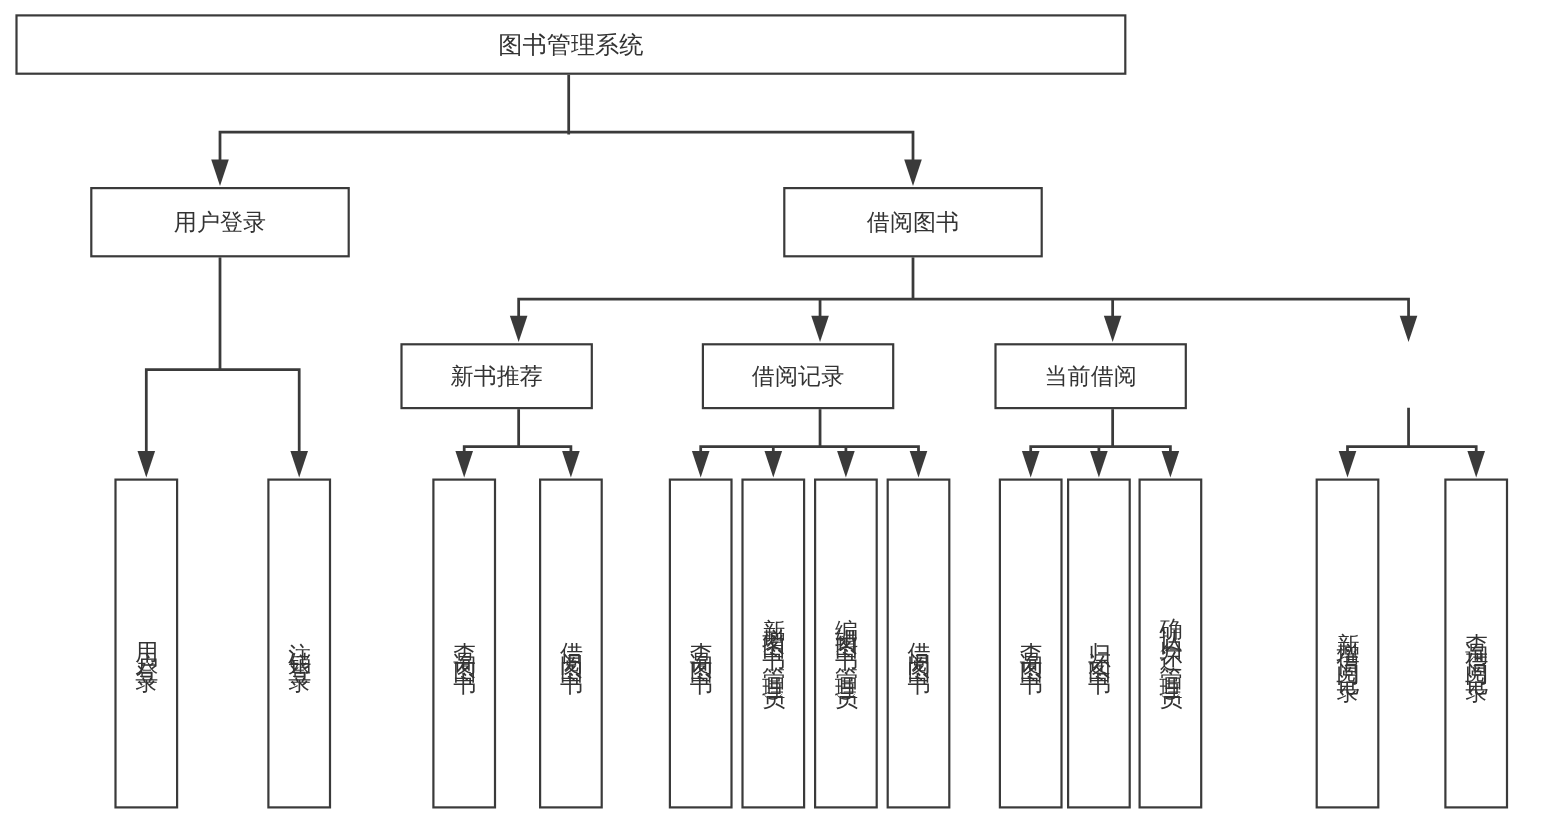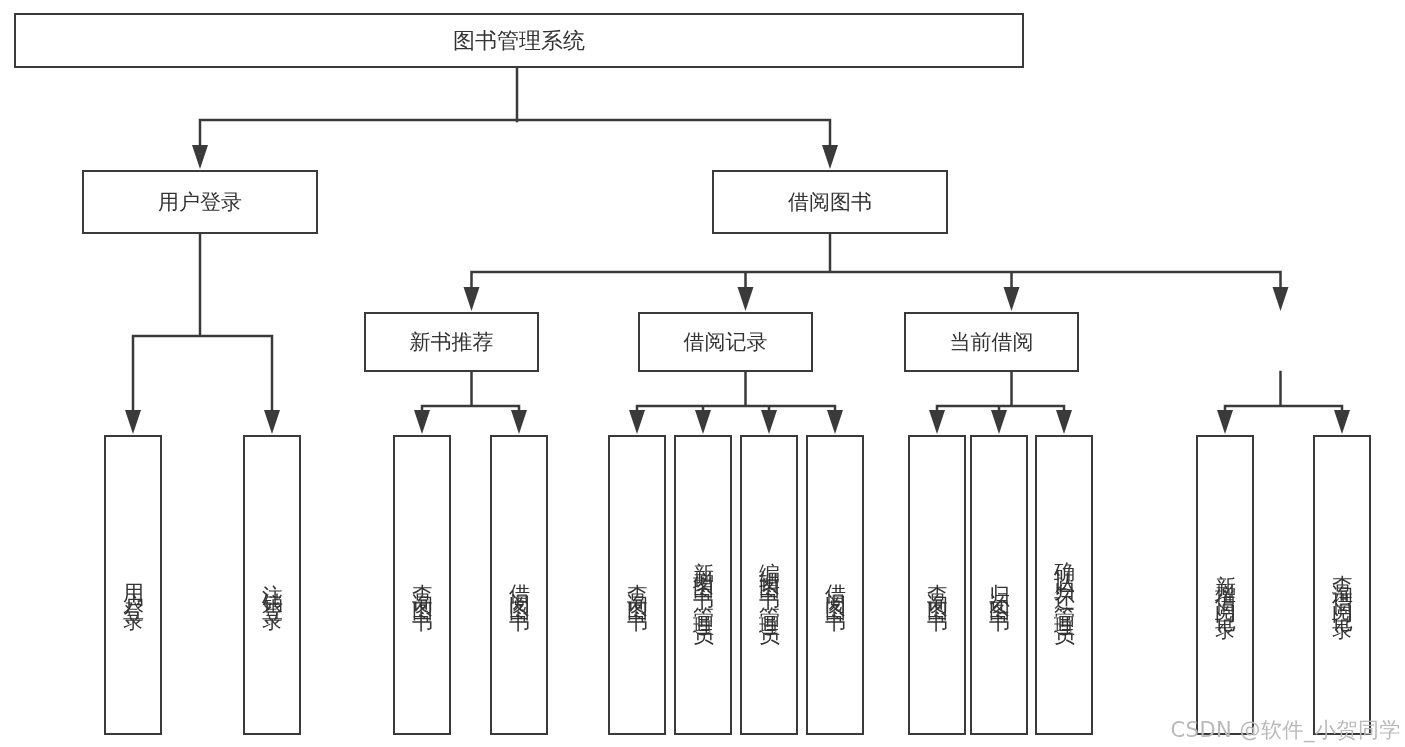--- a/index.html
+++ b/index.html
@@ -136,15 +136,14 @@
   <div class="box leaf-box" style="left:1035px">
     <span class="vtext">确认归还（管理员）</span>
   </div>
   <div class="box leaf-box" style="left:1196px">
     <span class="vtext">新增借阅记录</span>
   </div>
   <div class="box leaf-box" style="left:1313px">
     <span class="vtext">查询借阅记录</span>
   </div>
 
-  <div class="watermark">CSDN @软件_小贺同学</div>
 
 </div>
 
 </body></html>

